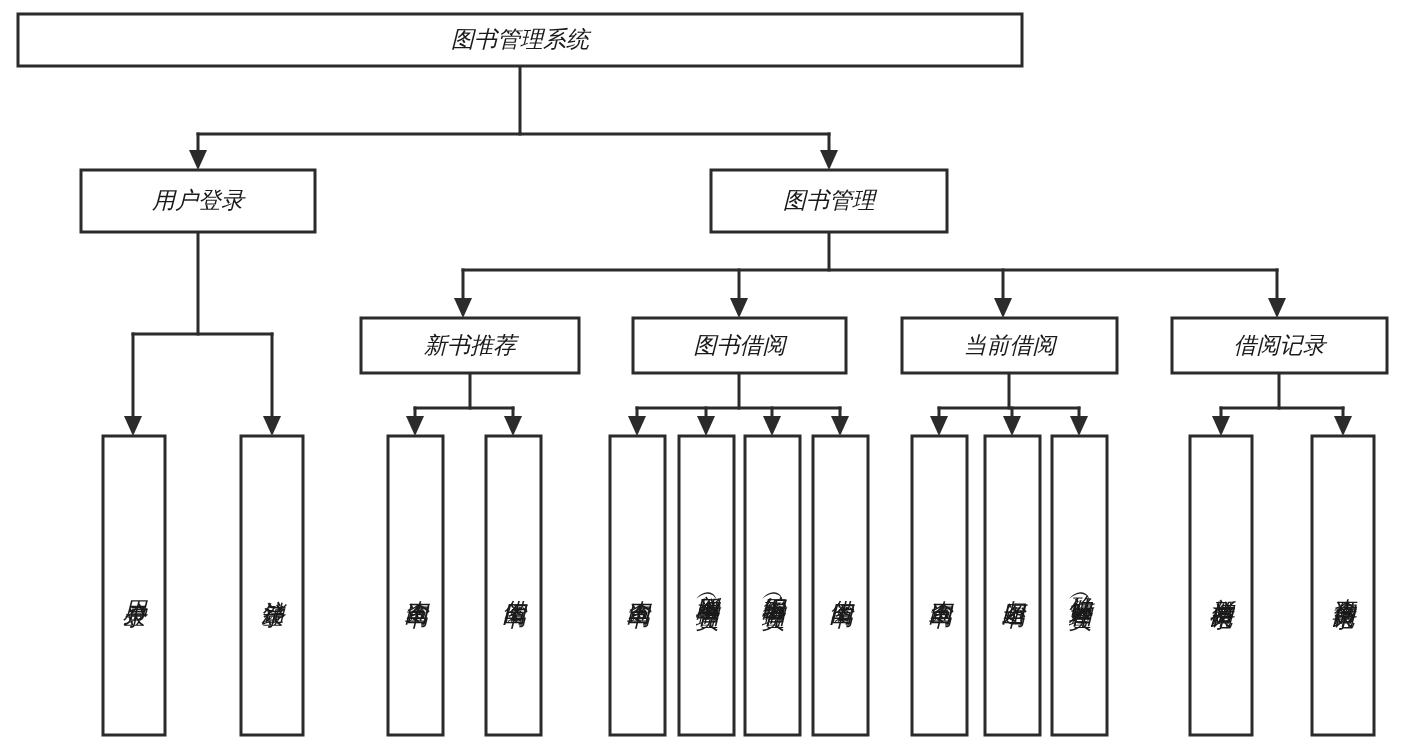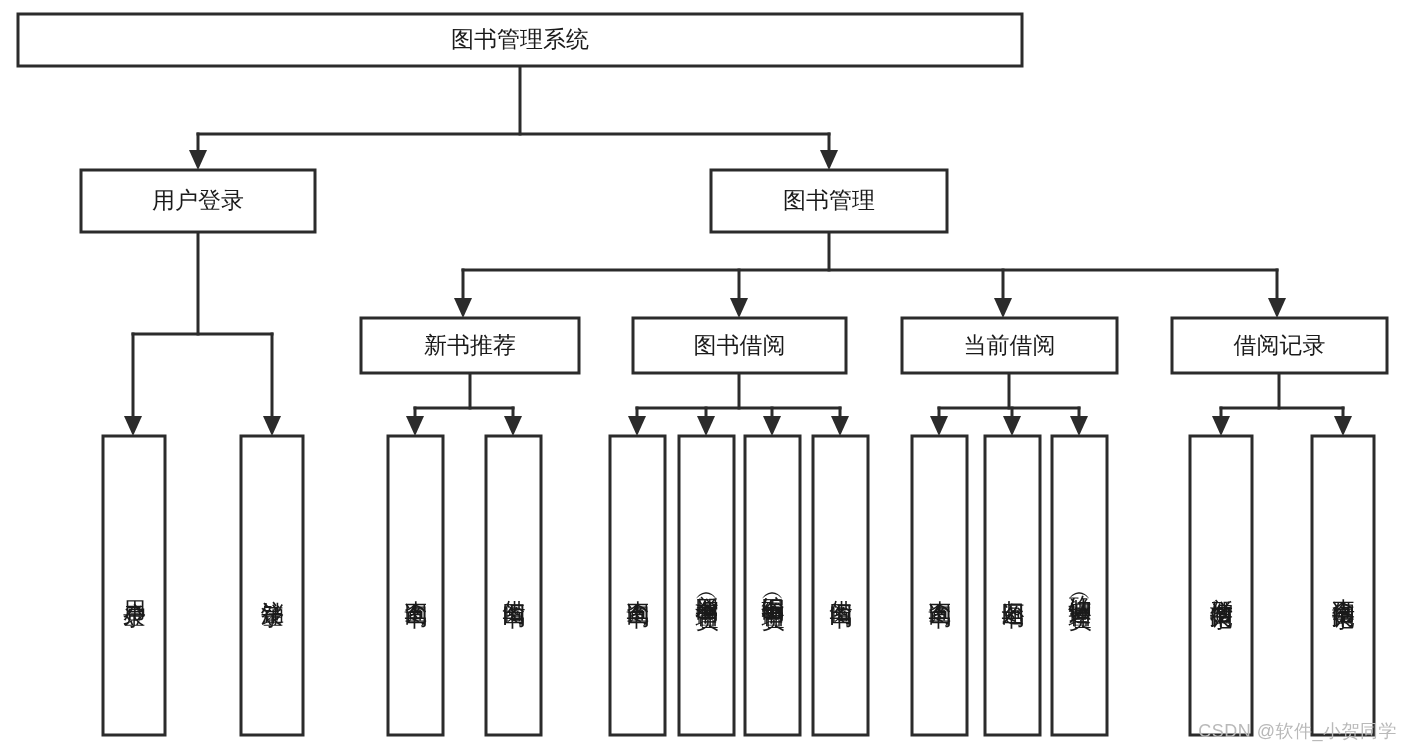--- a/index.html
+++ b/index.html
@@ -11,20 +11,21 @@
     width: 1405px;
     height: 747px;
     font-family: "Liberation Sans", "DejaVu Sans", sans-serif;
     overflow: hidden;
     position: relative;
   }
   #diagram-root {
     position: relative;
     width: 1405px;
     height: 747px;
+    font-style: italic;
   }
   svg.diagram-canvas {
     position: absolute;
     top: 0;
     left: 0;
     width: 1405px;
     height: 747px;
     display: block;
   }
   .node-box {
@@ -179,15 +180,14 @@
       <div class="node-label-v" style="left: 679px; top: 436px; width: 55px; height: 299px;">新增图书（管理员）</div>
       <div class="node-label-v" style="left: 745px; top: 436px; width: 55px; height: 299px;">编辑图书（管理员）</div>
       <div class="node-label-v" style="left: 813px; top: 436px; width: 55px; height: 299px;">借阅图书</div>
       <div class="node-label-v" style="left: 912px; top: 436px; width: 55px; height: 299px;">查询图书</div>
       <div class="node-label-v" style="left: 985px; top: 436px; width: 55px; height: 299px;">归还图书</div>
       <div class="node-label-v" style="left: 1052px; top: 436px; width: 55px; height: 299px;">确认归还（管理员）</div>
       <div class="node-label-v" style="left: 1190px; top: 436px; width: 62px; height: 299px;">新增借阅记录</div>
       <div class="node-label-v" style="left: 1312px; top: 436px; width: 62px; height: 299px;">查询借阅记录</div>
     </div>
 
-  <div class="watermark">CSDN @软件_小贺同学</div>
 
 </div>
 
 </body></html>

